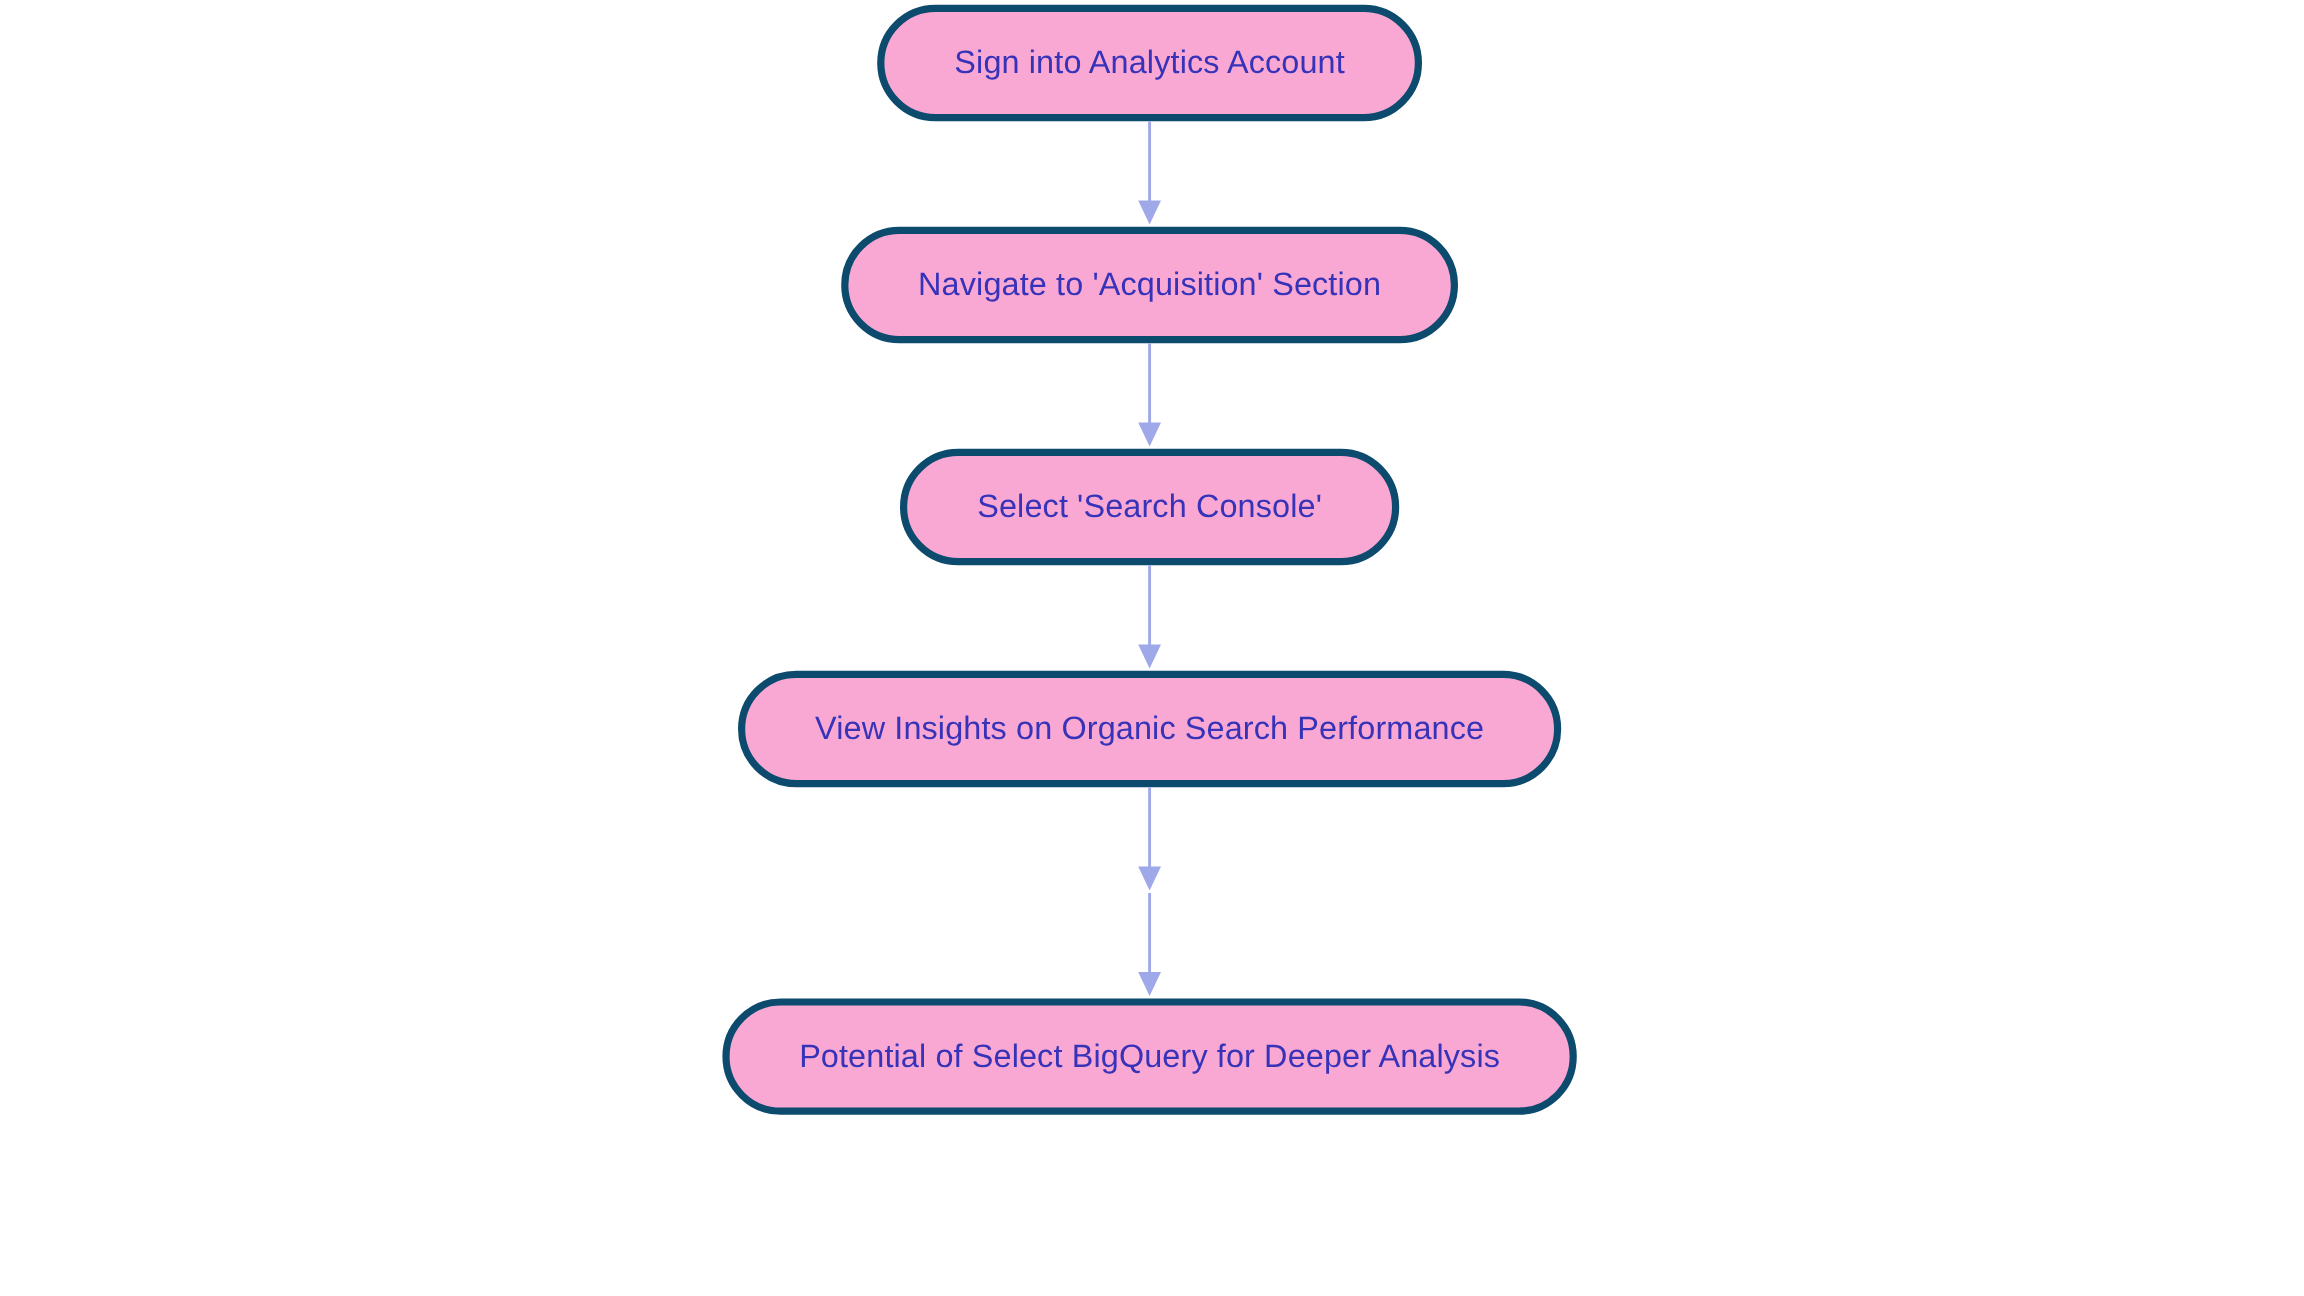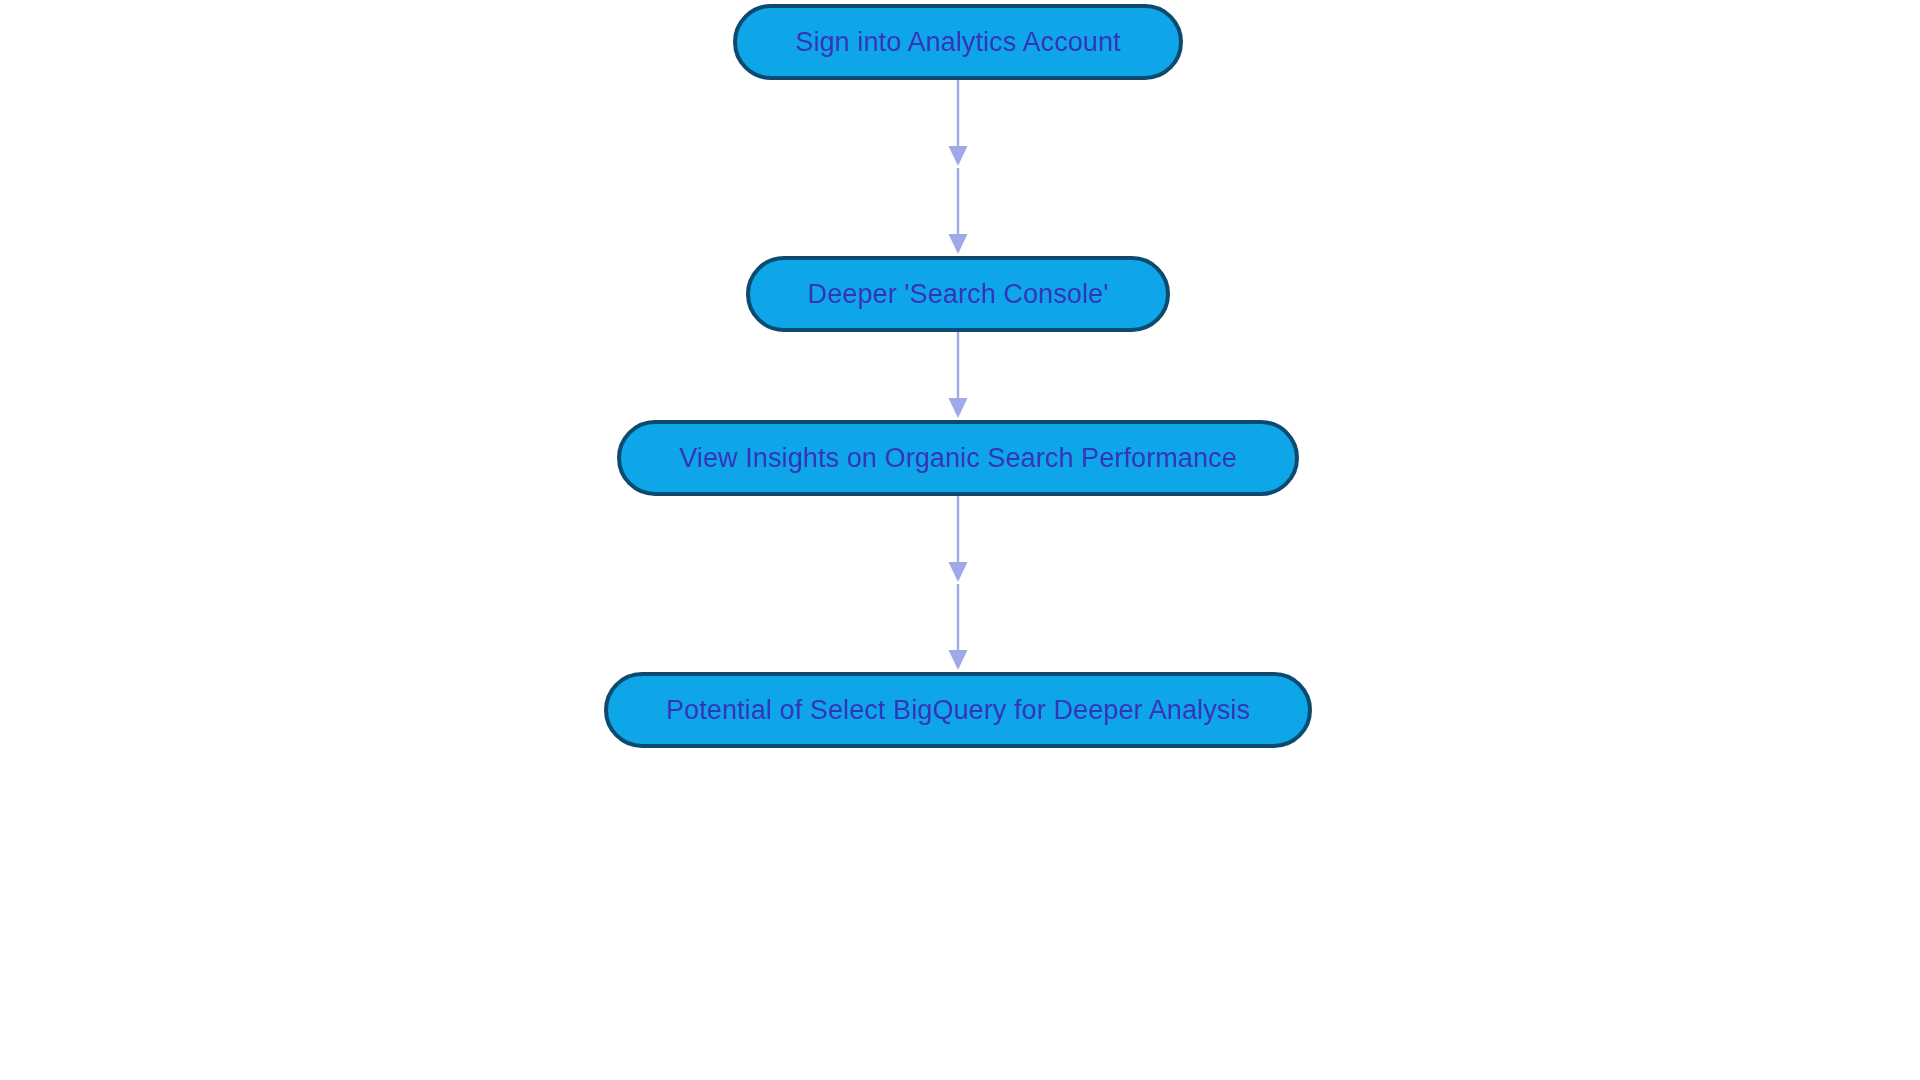--- a/index.html
+++ b/index.html
@@ -36,25 +36,25 @@
     display: flex;
     flex-direction: column;
     align-items: center;
     justify-content: flex-start;
     padding-top: 4px;
     box-sizing: border-box;
   }
 
   .flow-node {
     box-sizing: border-box;
-    height: 76px;
+    height: 97px;
     min-width: 120px;
     border-radius: 50px;
-    background: #0ea5e9;
-    border: 4px solid #0c4a6e;
+    background: #f9a8d4;
+    border: 6px solid #0c4a6e;
     display: flex;
     align-items: center;
     justify-content: center;
     padding: 0 58px;
     flex: 0 0 auto;
   }
 
   .flow-node-label {
     font-size: 27px;
     line-height: 1;
@@ -85,30 +85,33 @@
       <span class="flow-node-label">Sign into Analytics Account</span>
     </div>
 
     <div class="flow-arrow">
       <svg width="24" height="88" viewBox="0 0 24 88" xmlns="http://www.w3.org/2000/svg">
         <line x1="12" y1="0" x2="12" y2="70" stroke="#9fa8e8" stroke-width="2.4"></line>
         <polygon points="12,86 2.5,66 21.5,66" fill="#9fa8e8"></polygon>
       </svg>
     </div>
 
+    <div class="flow-node">
+      <span class="flow-node-label">Navigate to 'Acquisition' Section</span>
+    </div>
 
     <div class="flow-arrow">
       <svg width="24" height="88" viewBox="0 0 24 88" xmlns="http://www.w3.org/2000/svg">
         <line x1="12" y1="0" x2="12" y2="70" stroke="#9fa8e8" stroke-width="2.4"></line>
         <polygon points="12,86 2.5,66 21.5,66" fill="#9fa8e8"></polygon>
       </svg>
     </div>
 
     <div class="flow-node">
-      <span class="flow-node-label">Deeper 'Search Console'</span>
+      <span class="flow-node-label">Select 'Search Console'</span>
     </div>
 
     <div class="flow-arrow">
       <svg width="24" height="88" viewBox="0 0 24 88" xmlns="http://www.w3.org/2000/svg">
         <line x1="12" y1="0" x2="12" y2="70" stroke="#9fa8e8" stroke-width="2.4"></line>
         <polygon points="12,86 2.5,66 21.5,66" fill="#9fa8e8"></polygon>
       </svg>
     </div>
 
     <div class="flow-node">

